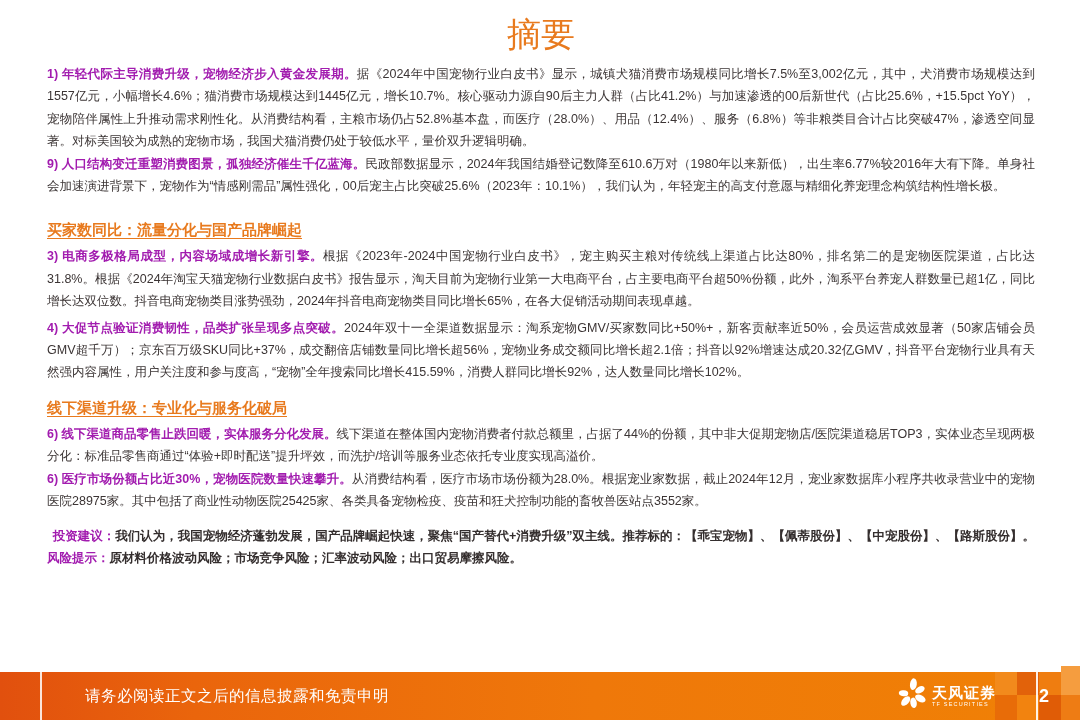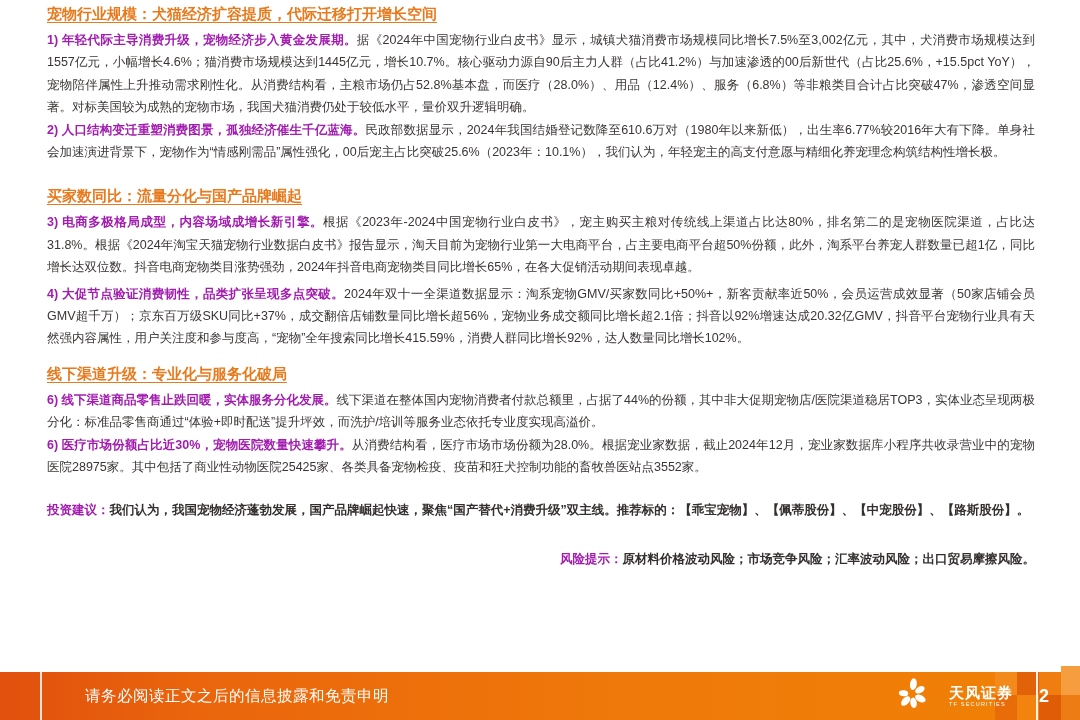--- a/index.html
+++ b/index.html
@@ -36,22 +36,22 @@
   .sh3 { margin-top: 15px; }
   .para {
     color: #3b3434;
     font-size: 12.5px;
     line-height: 22.4px;
     text-align: justify;
   }
   .para .lead { font-weight: 700; color: #a21caf; }
   .p-first { margin-top: 7px; }
   .p-gap   { margin-top: 4px; }
-  .invest  { margin-top: 20px; font-weight: 700; color: #342e2e; text-align: left; }
-  .risk    { margin-top: 27px; font-weight: 700; color: #342e2e; text-align: right; }
+  .invest  { margin-top: 12px; font-weight: 700; color: #342e2e; text-align: right; }
+  .risk    { font-weight: 700; color: #342e2e; text-align: left; }
   .footer {
     position: absolute;
     left: 0; bottom: 0;
     width: 1080px; height: 48px;
     background: linear-gradient(90deg, #e1500e 0%, #ea650c 18%, #ef780a 55%, #f08105 100%);
     overflow: visible;
     padding-left: 11px;
   }
   .footer-leftline {
     position: absolute;
@@ -65,21 +65,21 @@
     display: flex; align-items: center;
     color: #ffffff;
     font-size: 15.5px;
     letter-spacing: 0.5px;
   }
   .footer-brand {
     position: absolute;
     left: 895px; top: 0; height: 100%;
     display: flex; align-items: center;
   }
-  .brand-text { margin-left: 20px; }
+  .brand-text { margin-left: 3px; }
   .brand-cn {
     color: #ffffff; font-size: 15px; font-weight: 700; line-height: 16px; letter-spacing: 1px;
   }
   .brand-en {
     color: #ffffff; font-size: 5.5px; letter-spacing: 1.2px; line-height: 7px;
   }
   .mosaic { position: absolute; }
   .footer-pageline {
     position: absolute;
     left: 1036px; top: 0; bottom: 0;
@@ -91,24 +91,24 @@
     left: 1039px; top: 0; height: 100%;
     display: flex; align-items: center;
     color: #ffffff; font-size: 18px; font-weight: 700;
   }
 </style>
 </head>
 <body>
 
 <div class="content">
 
+  <div class="page-title">摘要</div>
 
-  <div class="section-heading sh1">宠物行业规模：犬猫经济扩容提质，代际迁移打开增长空间</div>
   <p class="para p-first"><span class="lead">1) 年轻代际主导消费升级，宠物经济步入黄金发展期。</span><span>据《2024年中国宠物行业白皮书》显示，城镇犬猫消费市场规模同比增长7.5%至3,002亿元，其中，犬消费市场规模达到1557亿元，小幅增长4.6%；猫消费市场规模达到1445亿元，增长10.7%。核心驱动力源自90后主力人群（占比41.2%）与加速渗透的00后新世代（占比25.6%，+15.5pct YoY），宠物陪伴属性上升推动需求刚性化。从消费结构看，主粮市场仍占52.8%基本盘，而医疗（28.0%）、用品（12.4%）、服务（6.8%）等非粮类目合计占比突破47%，渗透空间显著。对标美国较为成熟的宠物市场，我国犬猫消费仍处于较低水平，量价双升逻辑明确。</span></p>
-  <p class="para"><span class="lead">2) 人口结构变迁重塑消费图景，孤独经济催生千亿蓝海。</span><span>民政部数据显示，2024年我国结婚登记数降至610.6万对（1980年以来新低），出生率6.77%较2016年大有下降。单身社会加速演进背景下，宠物作为“情感刚需品”属性强化，00后宠主占比突破25.6%（2023年：10.1%），我们认为，年轻宠主的高支付意愿与精细化养宠理念构筑结构性增长极。</span></p>
+  <p class="para"><span class="lead">9) 人口结构变迁重塑消费图景，孤独经济催生千亿蓝海。</span><span>民政部数据显示，2024年我国结婚登记数降至610.6万对（1980年以来新低），出生率6.77%较2016年大有下降。单身社会加速演进背景下，宠物作为“情感刚需品”属性强化，00后宠主占比突破25.6%（2023年：10.1%），我们认为，年轻宠主的高支付意愿与精细化养宠理念构筑结构性增长极。</span></p>
 
   <div class="section-heading sh2">买家数同比：流量分化与国产品牌崛起</div>
   <p class="para p-first"><span class="lead">3) 电商多极格局成型，内容场域成增长新引擎。</span><span>根据《2023年-2024中国宠物行业白皮书》，宠主购买主粮对传统线上渠道占比达80%，排名第二的是宠物医院渠道，占比达31.8%。根据《2024年淘宝天猫宠物行业数据白皮书》报告显示，淘天目前为宠物行业第一大电商平台，占主要电商平台超50%份额，此外，淘系平台养宠人群数量已超1亿，同比增长达双位数。抖音电商宠物类目涨势强劲，2024年抖音电商宠物类目同比增长65%，在各大促销活动期间表现卓越。</span></p>
   <p class="para p-gap"><span class="lead">4) 大促节点验证消费韧性，品类扩张呈现多点突破。</span><span>2024年双十一全渠道数据显示：淘系宠物GMV/买家数同比+50%+，新客贡献率近50%，会员运营成效显著（50家店铺会员GMV超千万）；京东百万级SKU同比+37%，成交翻倍店铺数量同比增长超56%，宠物业务成交额同比增长超2.1倍；抖音以92%增速达成20.32亿GMV，抖音平台宠物行业具有天然强内容属性，用户关注度和参与度高，“宠物”全年搜索同比增长415.59%，消费人群同比增长92%，达人数量同比增长102%。</span></p>
 
   <div class="section-heading sh3">线下渠道升级：专业化与服务化破局</div>
   <p class="para p-first"><span class="lead">6) 线下渠道商品零售止跌回暖，实体服务分化发展。</span><span>线下渠道在整体国内宠物消费者付款总额里，占据了44%的份额，其中非大促期宠物店/医院渠道稳居TOP3，实体业态呈现两极分化：标准品零售商通过“体验+即时配送”提升坪效，而洗护/培训等服务业态依托专业度实现高溢价。</span></p>
   <p class="para"><span class="lead">6) 医疗市场份额占比近30%，宠物医院数量快速攀升。</span><span>从消费结构看，医疗市场市场份额为28.0%。根据宠业家数据，截止2024年12月，宠业家数据库小程序共收录营业中的宠物医院28975家。其中包括了商业性动物医院25425家、各类具备宠物检疫、疫苗和狂犬控制功能的畜牧兽医站点3552家。</span></p>
 
   <p class="para invest"><span class="lead">投资建议：</span><span>我们认为，我国宠物经济蓬勃发展，国产品牌崛起快速，聚焦“国产替代+消费升级”双主线。推荐标的：【乖宝宠物】、【佩蒂股份】、【中宠股份】、【路斯股份】。</span></p>

